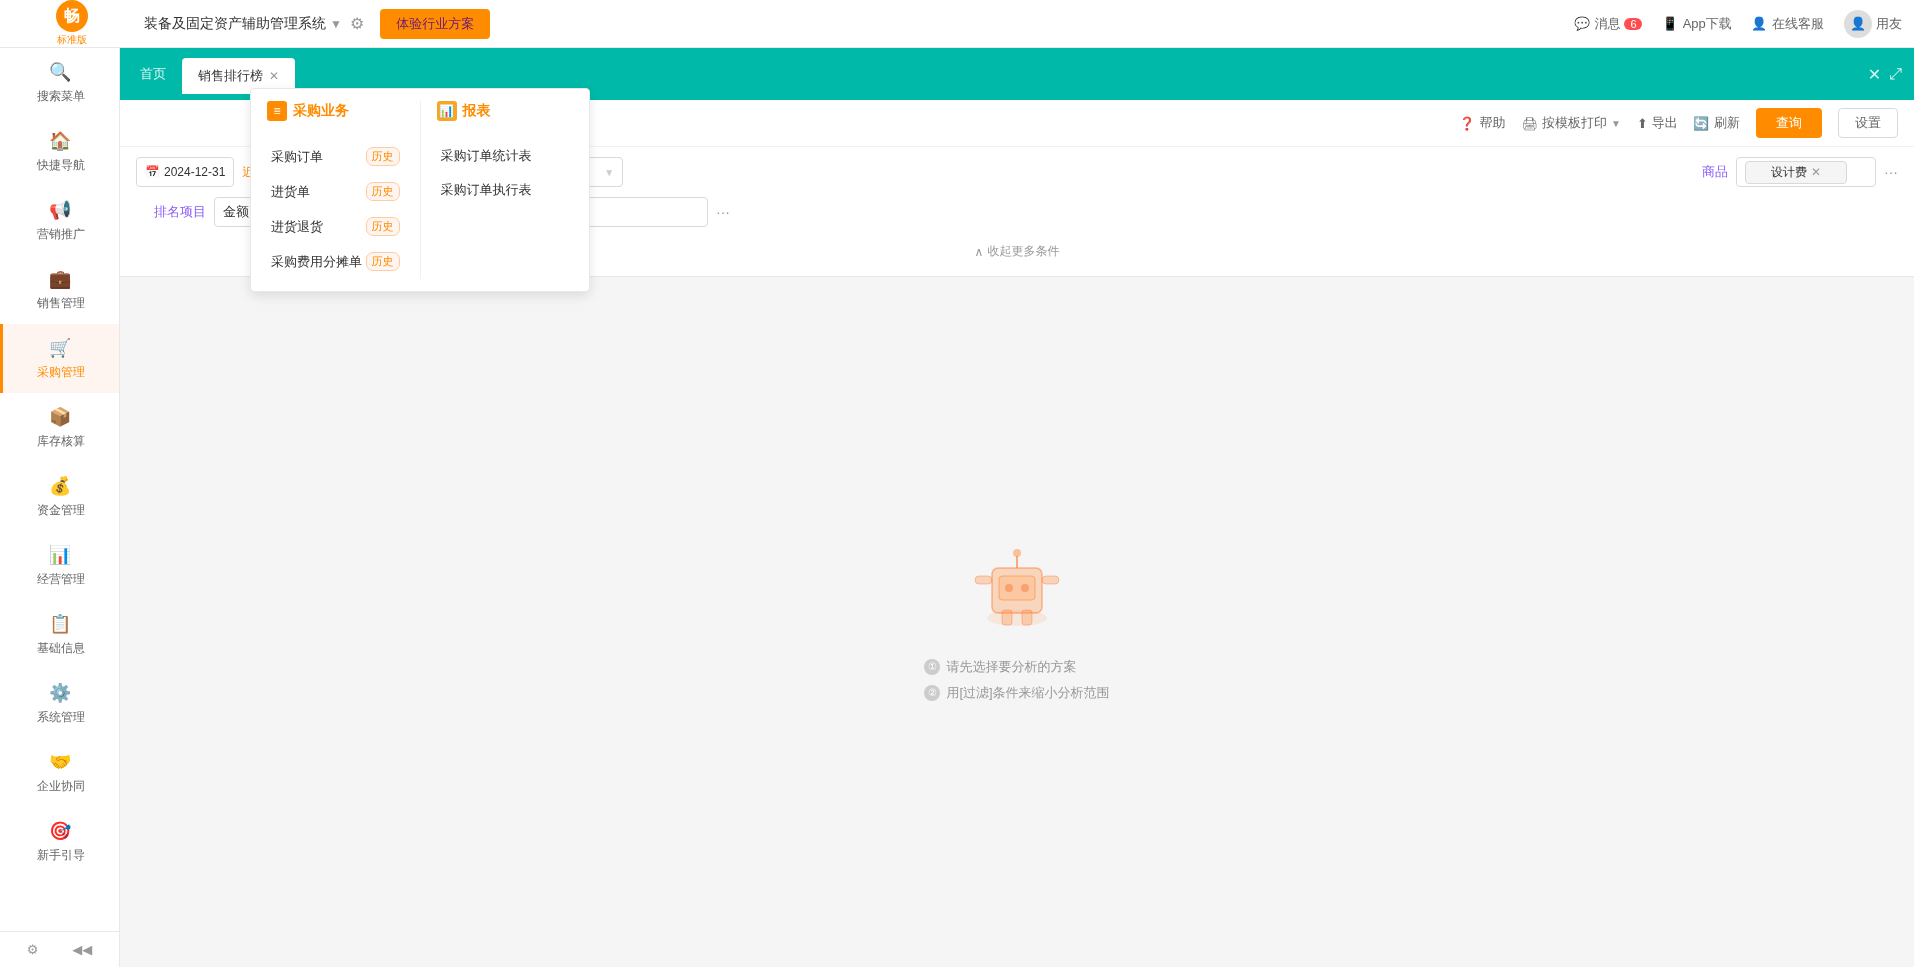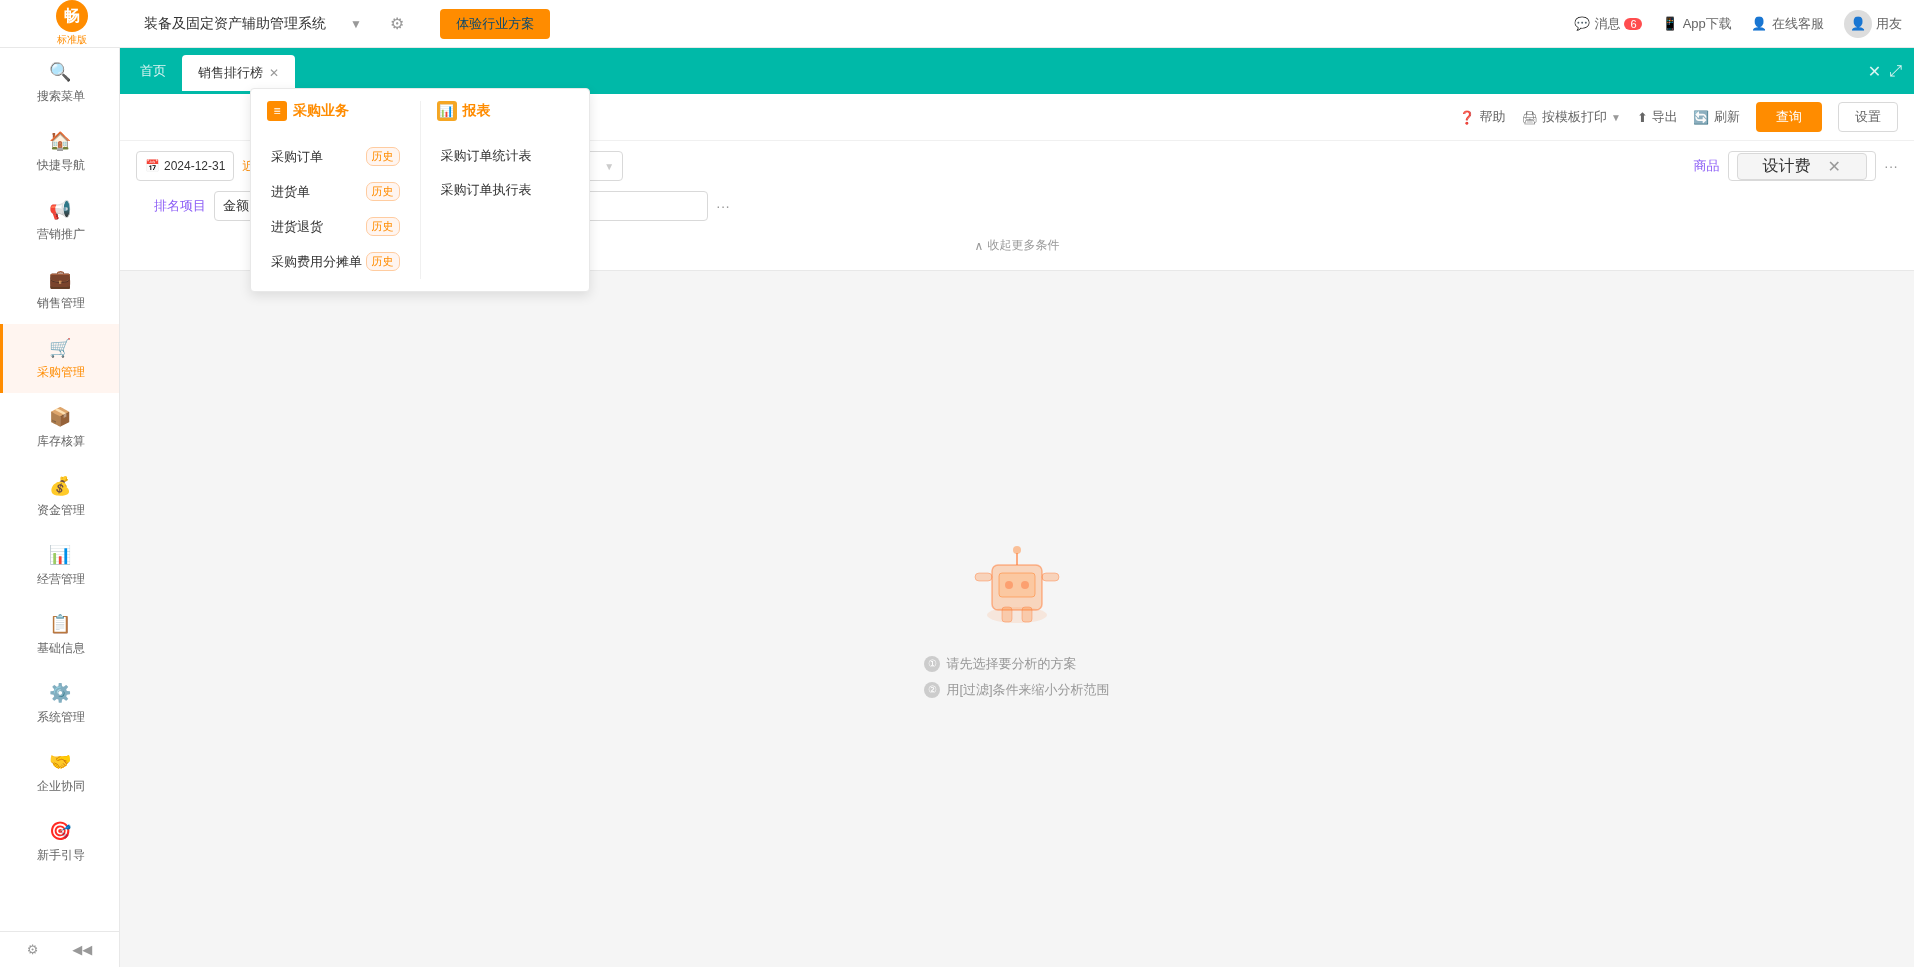--- a/index.html
+++ b/index.html
@@ -37,26 +37,26 @@
     }
     .logo-text {
       font-size: 10px;
       color: #ff8c00;
       margin-top: 1px;
     }
     .header-system-title {
       flex: 1;
       display: flex;
       align-items: center;
-      gap: 24px;
+      gap: 4px;
       padding-left: 12px;
     }
     .header-trial-btn {
       background: #ff8c00;
-      color: #0c4a6e;
+      color: #701a75;
       border: none;
       padding: 6px 16px;
       border-radius: 4px;
       cursor: pointer;
       font-size: 13px;
       margin-left: 12px;
     }
     .header-right {
       display: flex;
       align-items: center;
@@ -146,21 +146,21 @@
       flex-direction: column;
       background: #f5f5f5;
       position: relative;
     }
 
     
     .tab-bar {
       display: flex;
       align-items: center;
       background: #00b9a8;
-      height: 46px;
+      height: 52px;
       padding: 0 4px;
     }
     .tab-item {
       padding: 0 16px;
       height: 40px;
       display: flex;
       align-items: center;
       cursor: pointer;
       color: rgba(255,255,255,0.85);
       font-size: 13px;
@@ -197,24 +197,24 @@
       gap: 16px;
       margin-bottom: 10px;
       flex-wrap: wrap;
     }
     .filter-row:last-child { margin-bottom: 0; }
     .filter-tag {
       background: #f5f5f5;
       border: 1px solid #d9d9d9;
       border-radius: 4px;
       padding: 2px 25px;
-      font-size: 16px;
+      font-size: 12px;
       display: inline-flex;
       align-items: center;
-      gap: 17px;
+      gap: 4px;
     }
     .filter-tag .remove {
       cursor: pointer;
       color: #999;
     }
     .date-range {
       display: flex;
       align-items: center;
       gap: 4px;
       border: 1px solid #d9d9d9;

